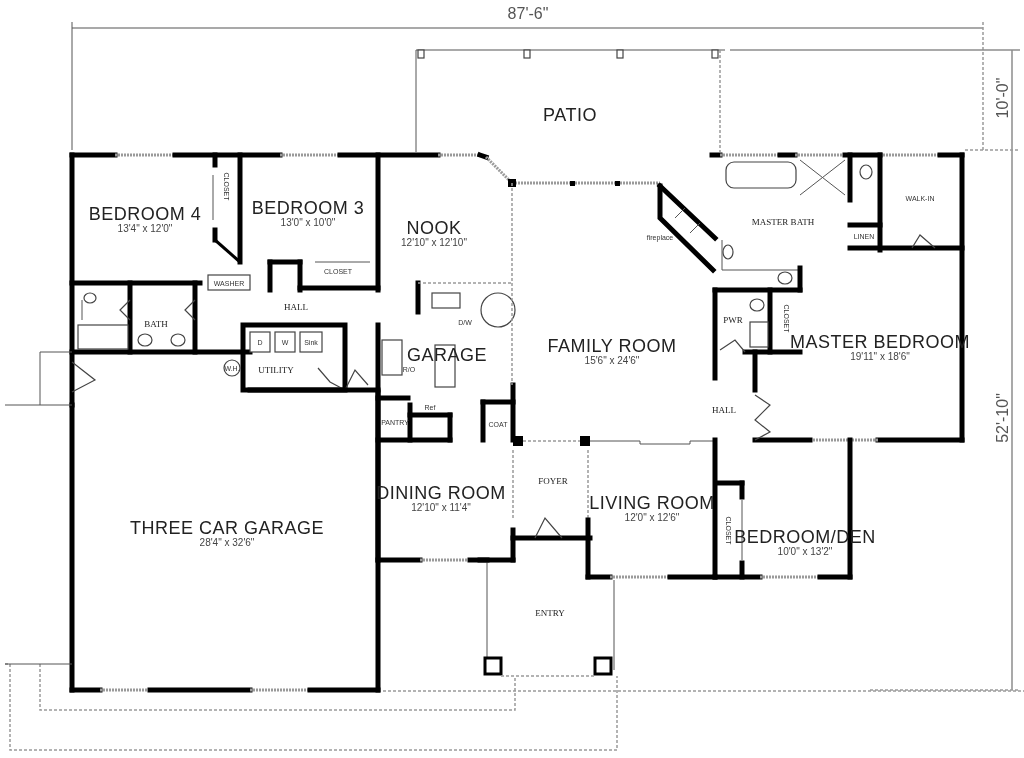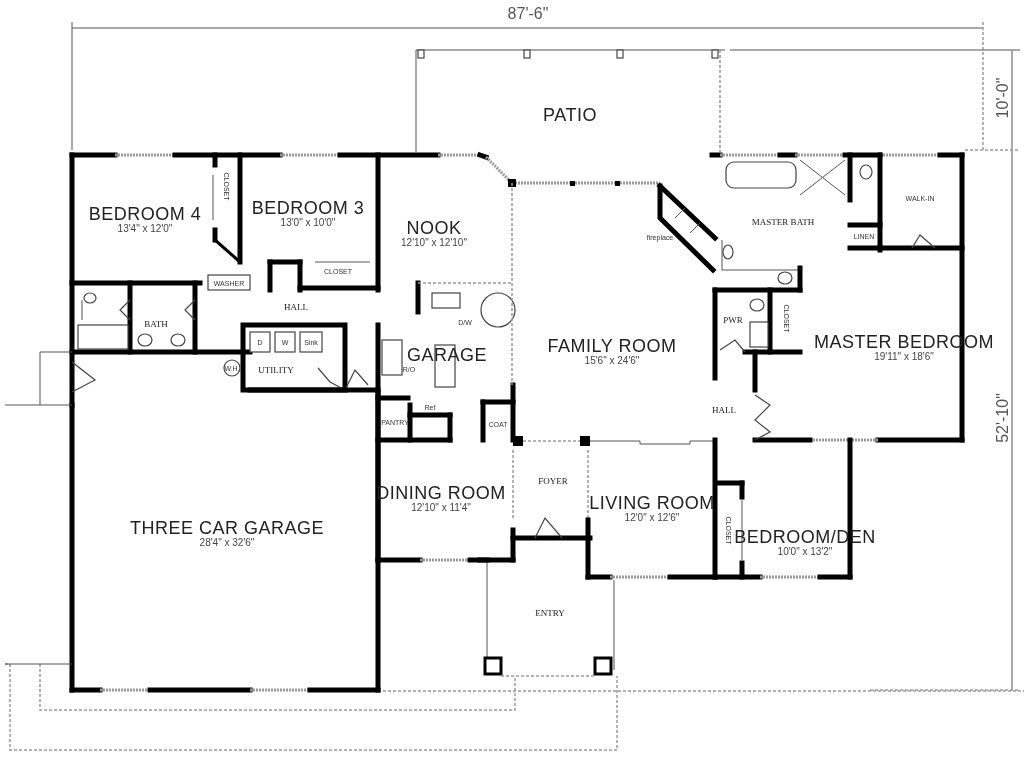--- a/index.html
+++ b/index.html
@@ -236,21 +236,21 @@
 <div class="lbl small" style="left:783px;top:218px;">MASTER BATH</div>
 <div class="lbl tiny" style="left:920px;top:195px;">WALK-IN</div>
 <div class="lbl tiny" style="left:864px;top:233px;">LINEN</div>
 <div class="lbl small" style="left:156px;top:320px;">BATH</div>
 <div class="lbl small" style="left:296px;top:303px;">HALL</div>
 <div class="lbl small" style="left:276px;top:366px;">UTILITY</div>
 <div class="lbl room-name" style="left:447px;top:346px;">GARAGE</div>
 <div class="lbl tiny" style="left:395px;top:419px;">PANTRY</div>
 <div class="lbl tiny" style="left:498px;top:421px;">COAT</div>
 <div class="lbl small" style="left:733px;top:316px;">PWR</div>
-<div class="lbl" style="left:880px;top:333px;margin-left:24px;">
+<div class="lbl" style="left:880px;top:333px;">
   <span class="room-name">MASTER BEDROOM</span>
   <span class="room-dim">19'11" x 18'6"</span>
 </div>
 <div class="lbl small" style="left:724px;top:406px;">HALL</div>
 <div class="lbl" style="left:227px;top:519px;">
   <span class="room-name">THREE CAR GARAGE</span>
   <span class="room-dim">28'4" x 32'6"</span>
 </div>
 <div class="lbl" style="left:441px;top:484px;">
   <span class="room-name">DINING ROOM</span>

